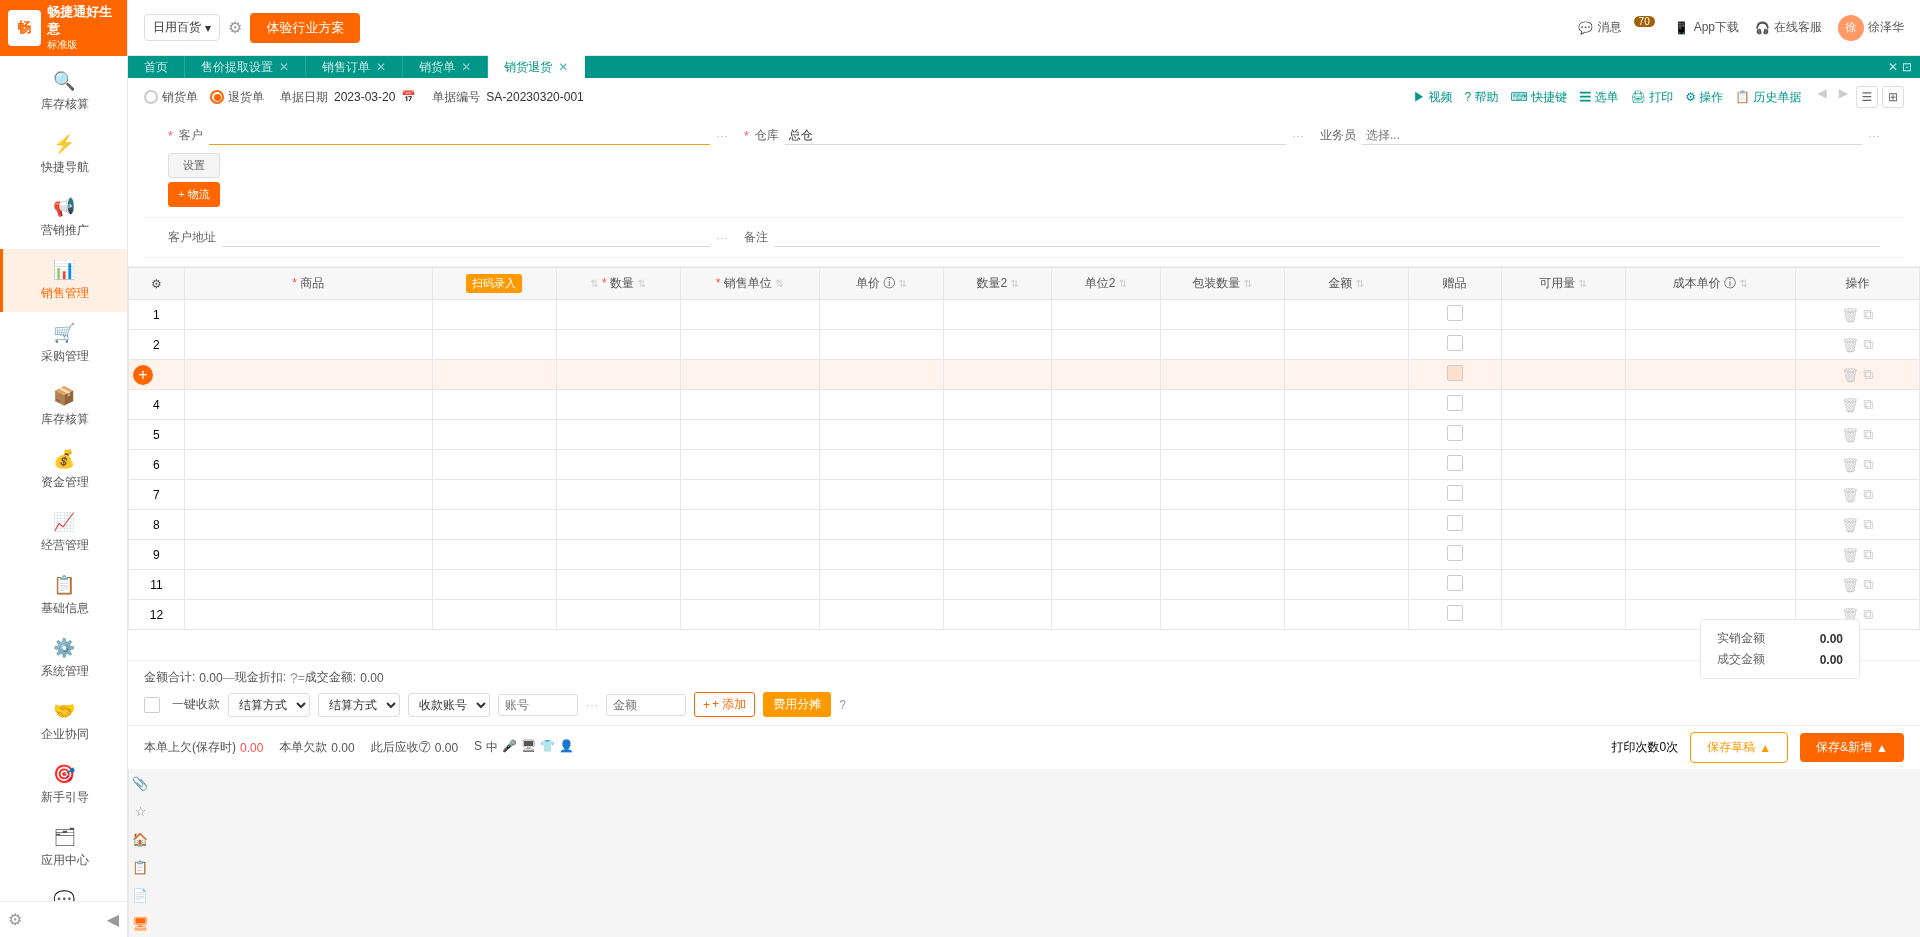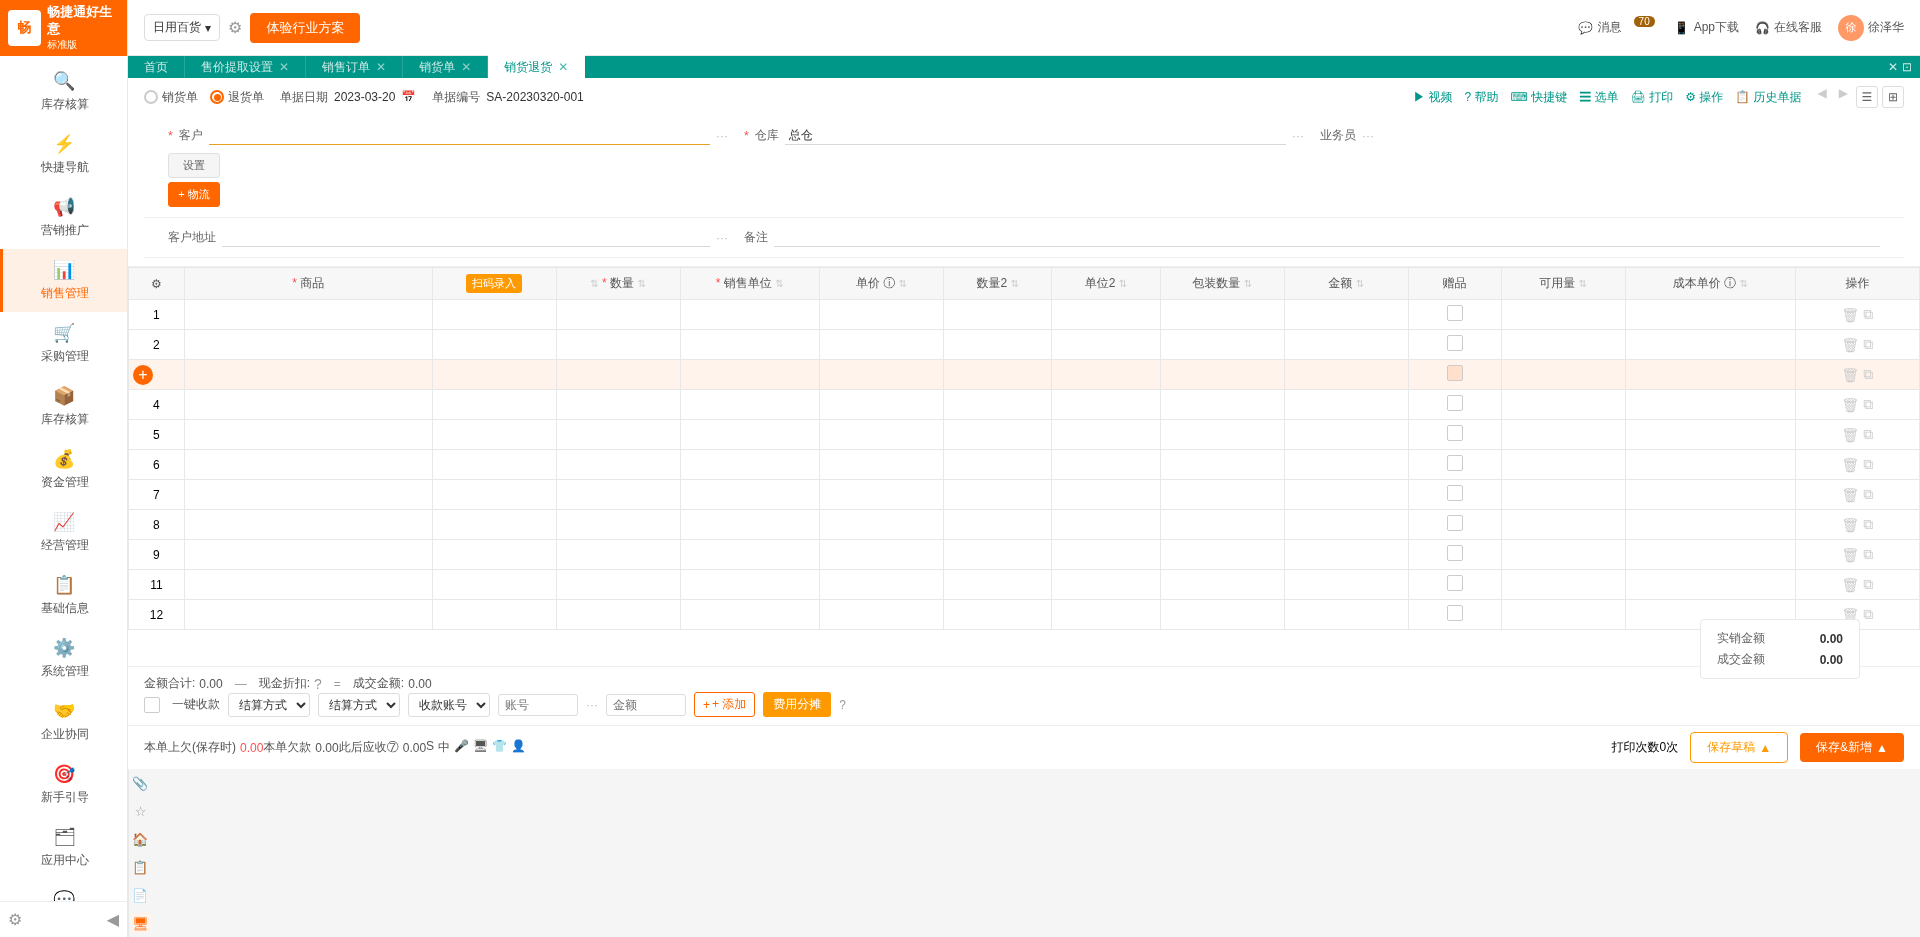--- a/index.html
+++ b/index.html
@@ -76,35 +76,35 @@
     .th-required { color: #ff4d4f; }
     .scan-btn { background: #ff9900; color: #fff; border: none; border-radius: 3px; padding: 2px 6px; cursor: pointer; font-size: 11px; }
     .sort-arrows { color: #ccc; font-size: 10px; cursor: pointer; }
     .checkbox-cell { width: 16px; height: 16px; border: 1px solid #ccc; border-radius: 2px; display: inline-block; background: #fff; }
     .row-actions { display: flex; align-items: center; justify-content: center; gap: 4px; }
     .row-action-btn { color: #ccc; cursor: pointer; font-size: 14px; }
     .add-row-btn { width: 20px; height: 20px; background: #ff6600; color: #fff; border-radius: 50%; border: none; cursor: pointer; font-size: 16px; display: flex; align-items: center; justify-content: center; }
 
     
     .bottom-area { border-top: 1px solid #eee; padding: 8px 16px; flex-shrink: 0; }
-    .amount-row { display: flex; align-items: center; gap: 12px; margin-bottom: 0; }
+    .amount-row { display: flex; align-items: center; margin-bottom: 6px; }
     .amount-item { display: flex; align-items: center; gap: 4px; color: #555; }
     .dash-icon { color: #999; }
     .equals-icon { color: #999; }
     .help-icon { color: #999; cursor: pointer; font-size: 14px; }
     .payment-row { display: flex; align-items: center; gap: 8px; }
     .payment-checkbox { display: flex; align-items: center; gap: 12px; color: #555; }
     .payment-select { border: 1px solid #ddd; padding: 3px 6px; border-radius: 3px; color: #333; background: #fff; }
     .payment-input { border: 1px solid #ddd; padding: 3px 6px; border-radius: 3px; width: 80px; }
     .add-btn { background: #fff; border: 1px solid #ff6600; color: #ff6600; border-radius: 3px; padding: 3px 8px; cursor: pointer; display: flex; align-items: center; gap: 2px; }
     .expense-btn { background: #ff9900; color: #fff; border: none; border-radius: 3px; padding: 4px 10px; cursor: pointer; }
 
     
     .footer-bar { background: #fff; border-top: 1px solid #eee; padding: 6px 16px; display: flex; align-items: center; justify-content: space-between; flex-shrink: 0; }
-    .footer-info { display: flex; align-items: center; color: #555; }
+    .footer-info { display: flex; align-items: center; gap: 16px; color: #555; }
     .footer-info-item { display: flex; align-items: center; gap: 4px; }
     .footer-info-value { color: #ff4d4f; }
     .footer-icons { display: flex; gap: 4px; }
 
     
     .summary-panel { position: absolute; right: 60px; bottom: 90px; background: #fff; border: 1px solid #e8e8e8; border-radius: 4px; padding: 8px 16px; min-width: 160px; }
     .summary-row { display: flex; justify-content: space-between; align-items: center; gap: 0; padding: 2px 0; }
     .summary-label { color: #666; }
     .summary-value { color: #333; font-weight: bold; }
 
@@ -298,20 +298,21 @@
           <span class="form-input-dots">···</span>
         </div>
         <div class="form-cell">
           <span class="required-star">*</span>
           <span class="form-cell-label">仓库</span>
           <input class="form-input" type="text" value="总仓" style="">
           <span class="form-input-dots">···</span>
         </div>
         <div class="form-cell">
           <span class="form-cell-label">业务员</span>
+          <input class="form-input" type="text" placeholder="选择..." style="">
           <span class="form-input-dots">···</span>
         </div>
         <div style="display:flex;flex-direction:column;gap:4px;padding:4px 8px;">
           <button class="side-btn" style="font-size:11px;white-space:nowrap">设置</button>
           <button class="side-btn orange" style="font-size:11px;white-space:nowrap">+ 物流</button>
         </div>
       </div>
 
       <div class="form-row" style="border-top:none">
         <div class="form-cell">

